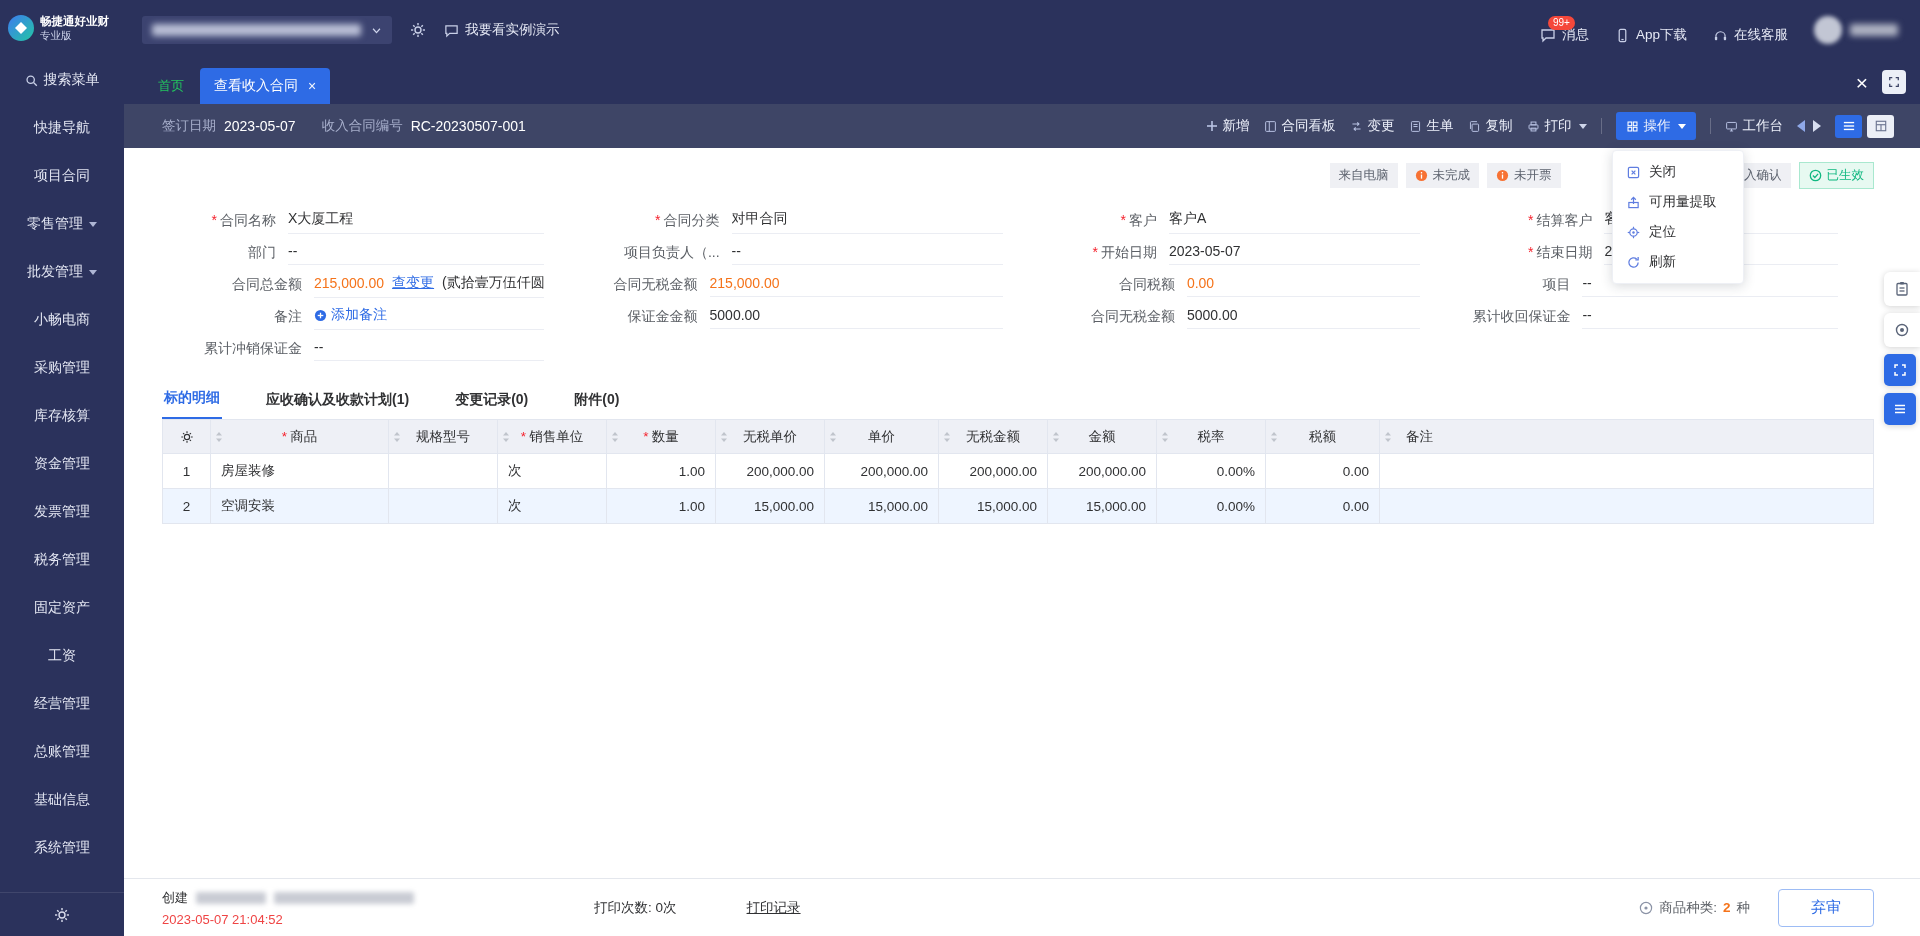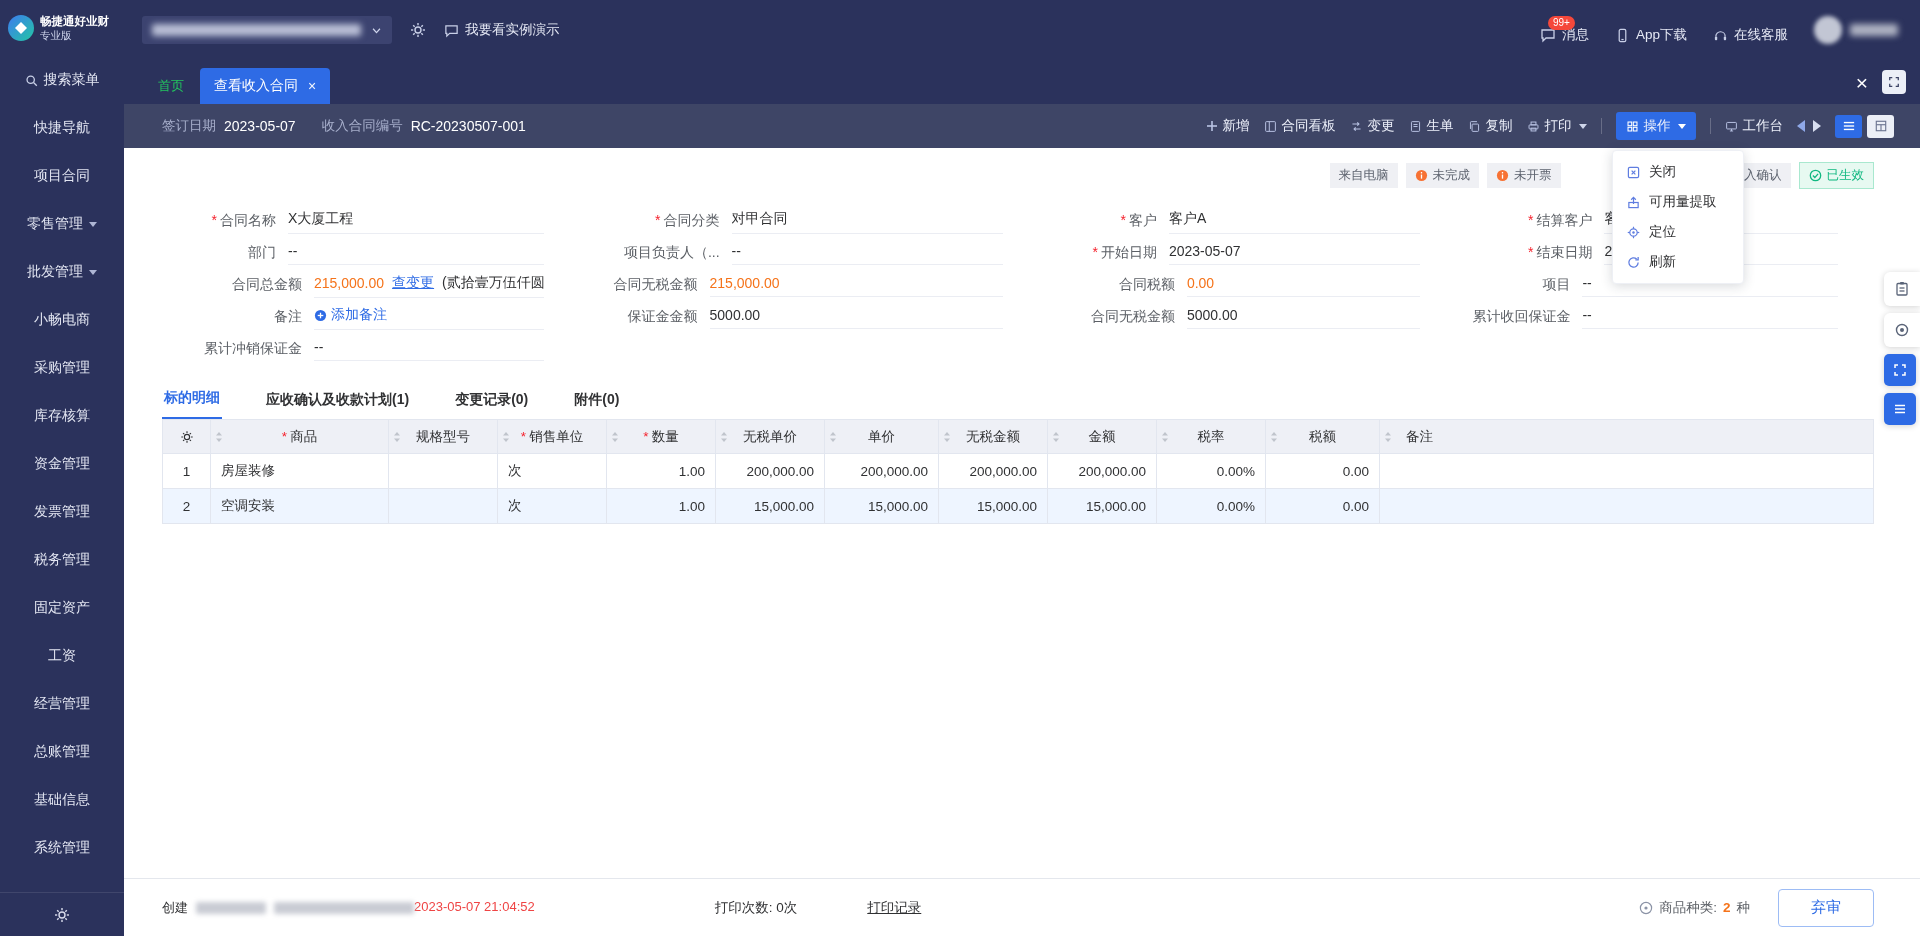--- a/index.html
+++ b/index.html
@@ -98,21 +98,21 @@
   .grid thead th{background:#eef0f6;color:#303133;font-weight:normal;position:relative;text-align:center;height:34px;cursor:pointer}
   .sort{position:absolute;left:4px;top:50%;transform:translateY(-50%)}
   .grid td.num{text-align:right}
   .grid td.center{text-align:center}
   .grid tr.row-alt td{background:#eef5ff}
   .grid tr.subtotal-row td{background:#fcf4db;font-weight:bold}
   .gear-th{color:#8b93a6}
 
   
   .statusbar{height:58px;border-top:1px solid #e4e7ed;display:flex;align-items:center;padding:0 46px 0 38px;background:#fff}
-  .sb-left{display:flex;flex-direction:row;font-size:13px}
+  .sb-left{display:flex;flex-direction:column;gap:5px;font-size:13px}
   .sb-line1{display:flex;align-items:center;gap:8px}
   .blur-bar{display:inline-block;height:12px;background:#c9ccd4;border-radius:2px;filter:blur(2.5px)}
   .sb-time{color:#ef4444}
   .sb-print{margin-left:180px;display:flex;gap:70px;align-items:center;font-size:13.5px}
   .print-log{text-decoration:underline;cursor:pointer}
   .sb-right{margin-left:auto;display:flex;align-items:center;gap:28px}
   .sku{display:flex;align-items:center;gap:6px;color:#5c6066;font-size:13.5px}
   .sku .count{color:#f5731a;font-weight:bold}
   .reject-btn{width:96px;height:38px;border:1px solid #9dbcf5;color:#2e6be5;background:#fff;border-radius:4px;font-size:15px;cursor:pointer;font-family:inherit}
 

